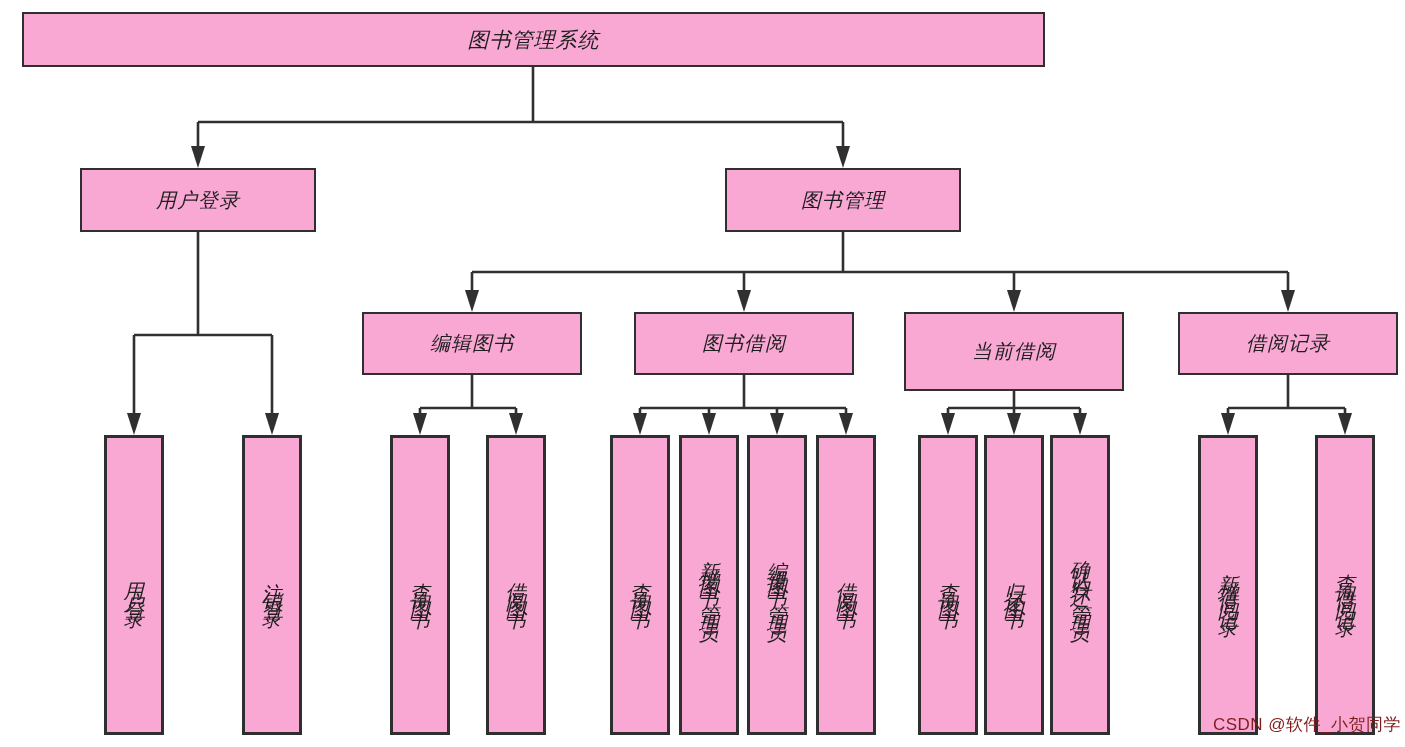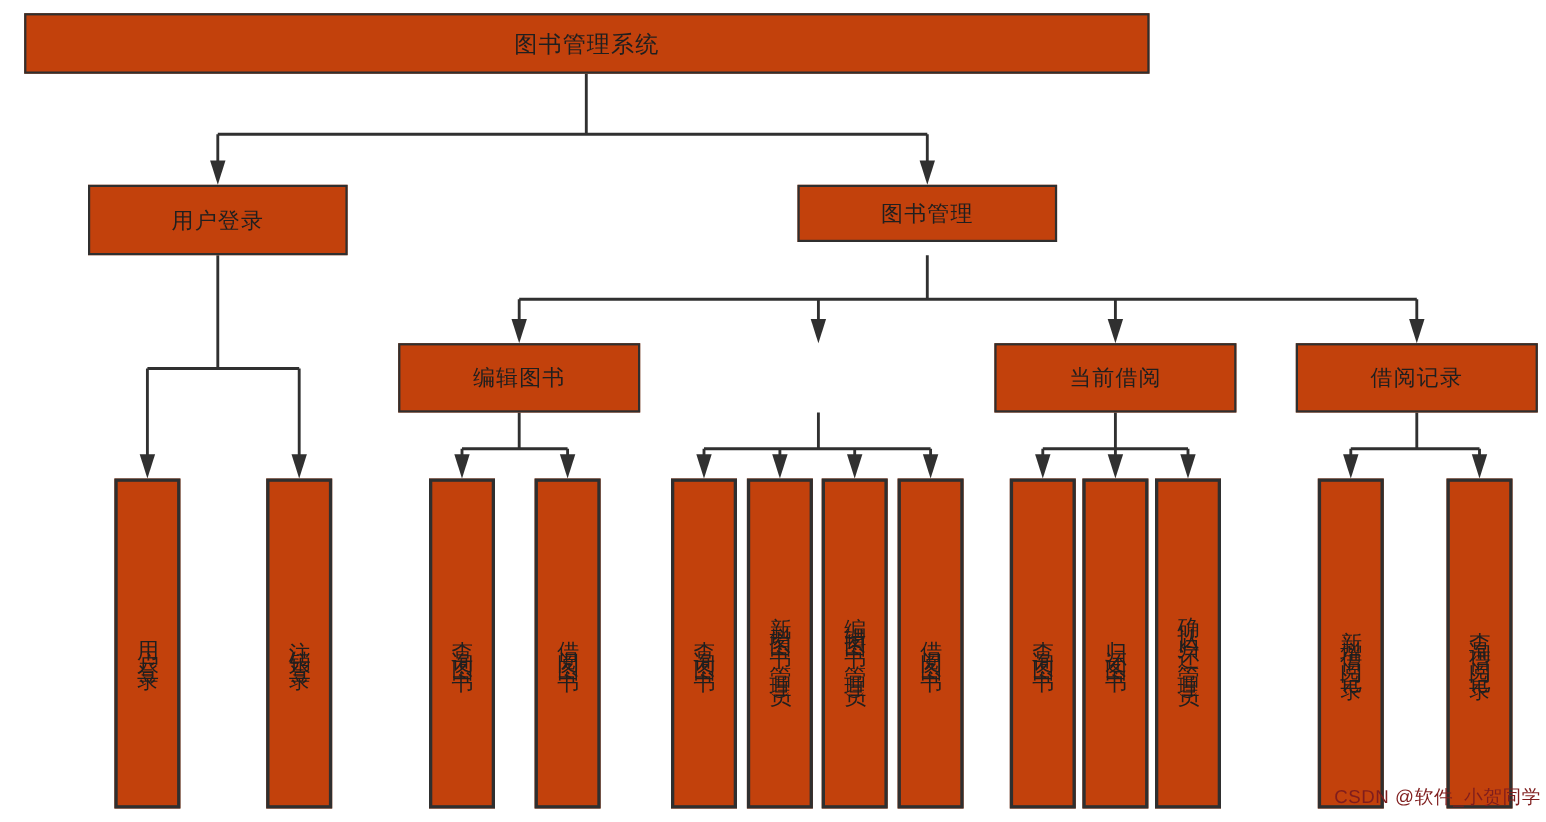--- a/index.html
+++ b/index.html
@@ -8,27 +8,28 @@
     width:1405px;height:747px;
     background:#ffffff;
     font-family:"Liberation Sans", sans-serif;
     overflow:hidden;
   }
   .connectors{position:absolute;left:0;top:0;z-index:1;}
   .connectors path{fill:none;stroke:#303030;stroke-width:2.6;}
   .connectors polygon{fill:#303030;stroke:none;}
   .box{
     position:absolute;
-    background:#c2410c;
+    background:#f9a8d4;
     border:2.5px solid #2f2f2f;
     box-sizing:border-box;
     display:flex;align-items:center;justify-content:center;
     color:#1f1f1f;
     z-index:2;
     text-align:center;
+    font-style:italic;
   }
   .h{font-size:20px;letter-spacing:1px;}
   .root{font-size:21px;}
   .v{
     border-width:3px;
     writing-mode:vertical-rl;
     text-orientation:mixed;
     font-size:20px;
     letter-spacing:9px;
     line-height:1;
@@ -91,28 +92,31 @@
     </g>
   </svg>
 
   <div class="box h root" style="left:22px;top:12px;width:1023px;height:55px;">
     <span>图书管理系统</span>
   </div>
 
   <div class="box h" style="left:80px;top:168px;width:236px;height:64px;">
     <span>用户登录</span>
   </div>
-  <div class="box h" style="left:725px;top:168px;width:236px;height:52px;">
+  <div class="box h" style="left:725px;top:168px;width:236px;height:64px;">
     <span>图书管理</span>
   </div>
 
   <div class="box h" style="left:362px;top:312px;width:220px;height:63px;">
     <span>编辑图书</span>
   </div>
-  <div class="box h" style="left:904px;top:312px;width:220px;height:63px;">
+  <div class="box h" style="left:634px;top:312px;width:220px;height:63px;">
+    <span>图书借阅</span>
+  </div>
+  <div class="box h" style="left:904px;top:312px;width:220px;height:79px;">
     <span>当前借阅</span>
   </div>
   <div class="box h" style="left:1178px;top:312px;width:220px;height:63px;">
     <span>借阅记录</span>
   </div>
 
   <div class="box v" style="left:104px;top:435px;width:60px;height:300px;">
     <span>用户登录</span>
   </div>
   <div class="box v" style="left:242px;top:435px;width:60px;height:300px;">

